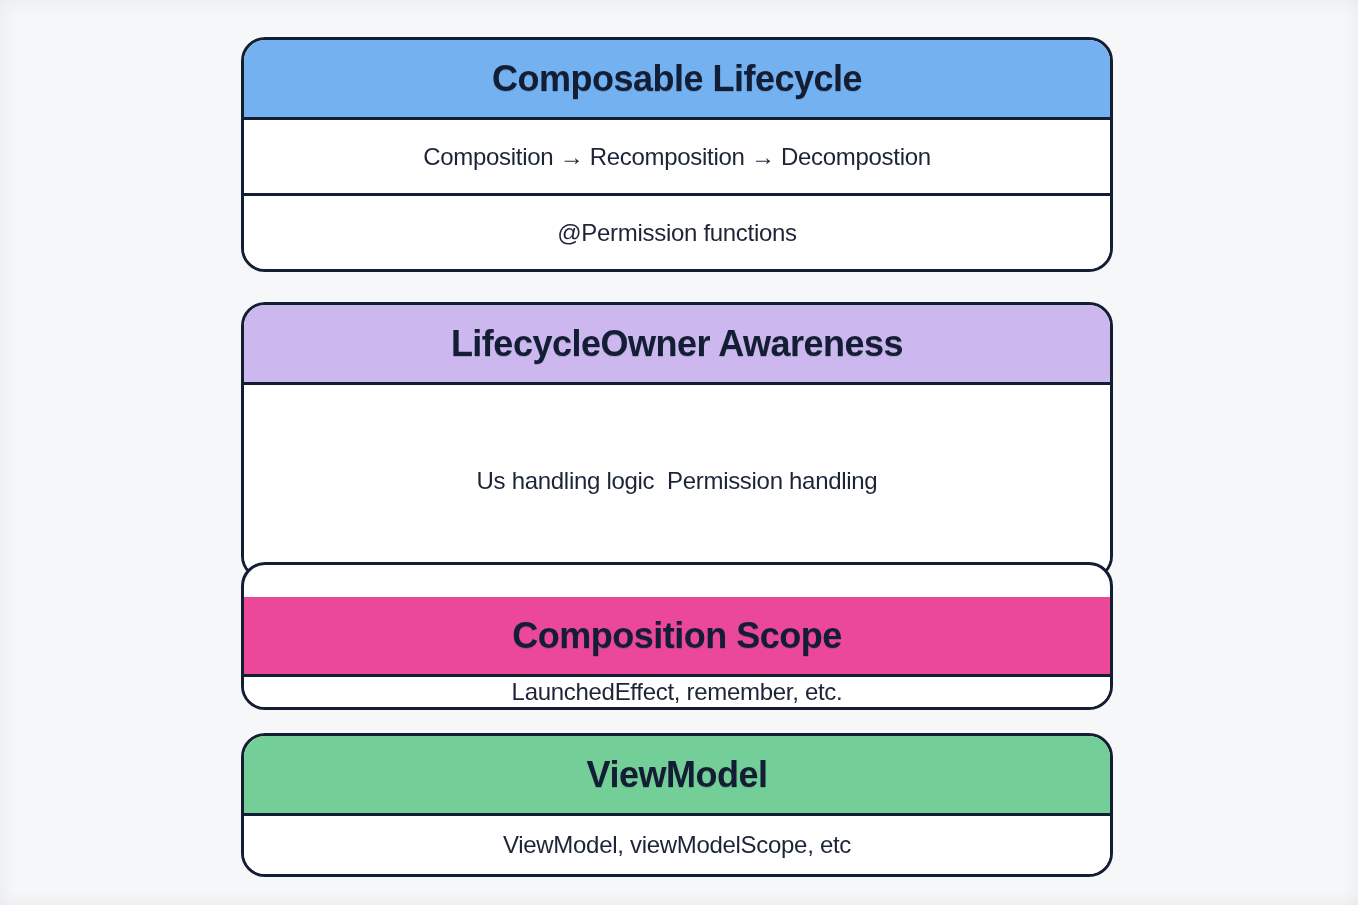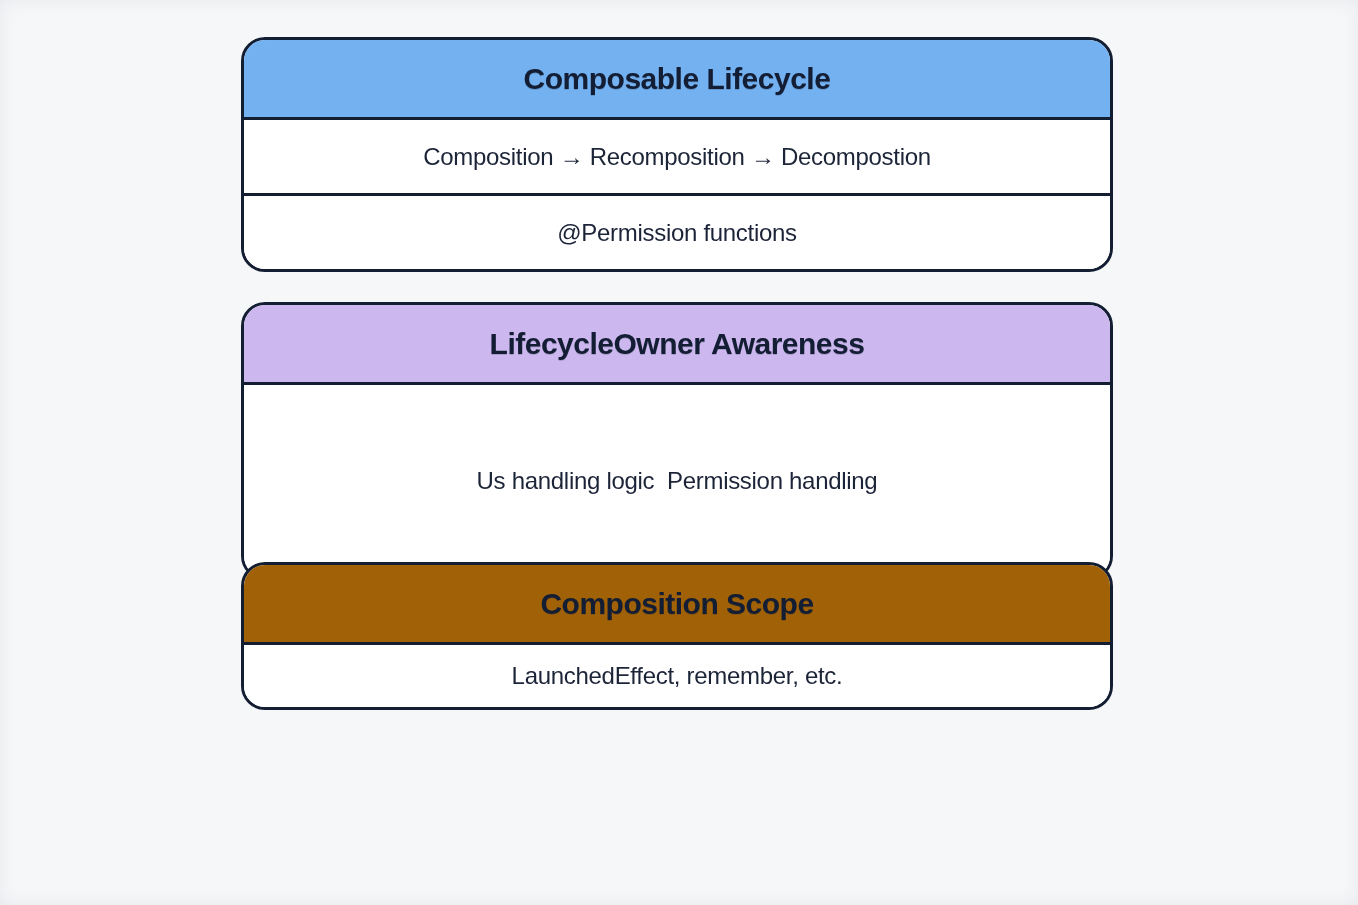--- a/index.html
+++ b/index.html
@@ -32,21 +32,21 @@
   .card-3 { top: 562px; height: 148px; }
   .card-4 { top: 733px; height: 144px; }
 
   .card-header {
     flex: 0 0 77px;
     display: flex;
     align-items: center;
     justify-content: center;
   }
   .card-title {
-    font-size: 30px;
+    font-size: 36px;
     font-weight: 700;
     color: #131d33;
     letter-spacing: -0.5px;
     text-shadow: 0 1px 0 rgba(19,29,51,0.18);
   }
   .card-row {
     flex: 1 1 auto;
     border-top: 3px solid #141e33;
     display: flex;
     align-items: center;
@@ -81,22 +81,30 @@
   <div class="card card-2">
     <div class="card-header" style="background: rgb(204, 184, 238);">
       <span class="card-title">LifecycleOwner Awareness</span>
     </div>
     <div class="card-row">
       <span class="row-text">Us handling logic  Permission handling</span>
     </div>
   </div>
 
   <div class="card card-3">
-    <div class="card-header" style="background: #a16207;">
+    <div class="card-header" style="background: #ec4899; margin-top: 32px;">
       <span class="card-title">Composition Scope</span>
     </div>
     <div class="card-row">
       <span class="row-text">LaunchedEffect, remember, etc.</span>
     </div>
   </div>
 
+  <div class="card card-4">
+    <div class="card-header" style="background: rgb(115, 206, 151);">
+      <span class="card-title">ViewModel</span>
+    </div>
+    <div class="card-row">
+      <span class="row-text">ViewModel, viewModelScope, etc</span>
+    </div>
+  </div>
 
 </div>
 
 </body></html>

